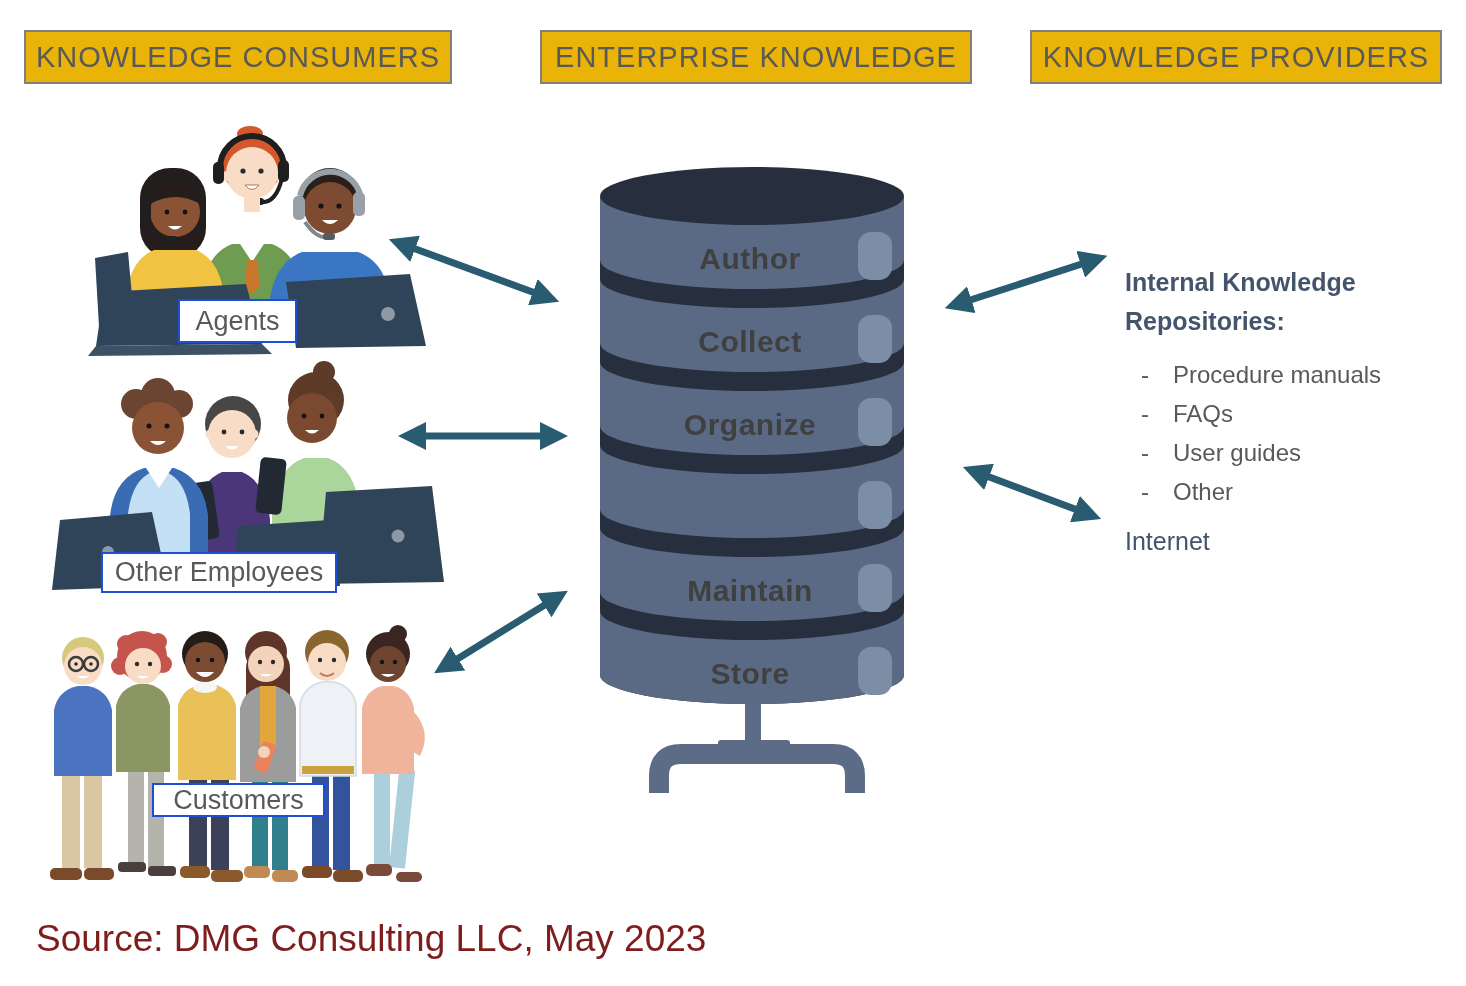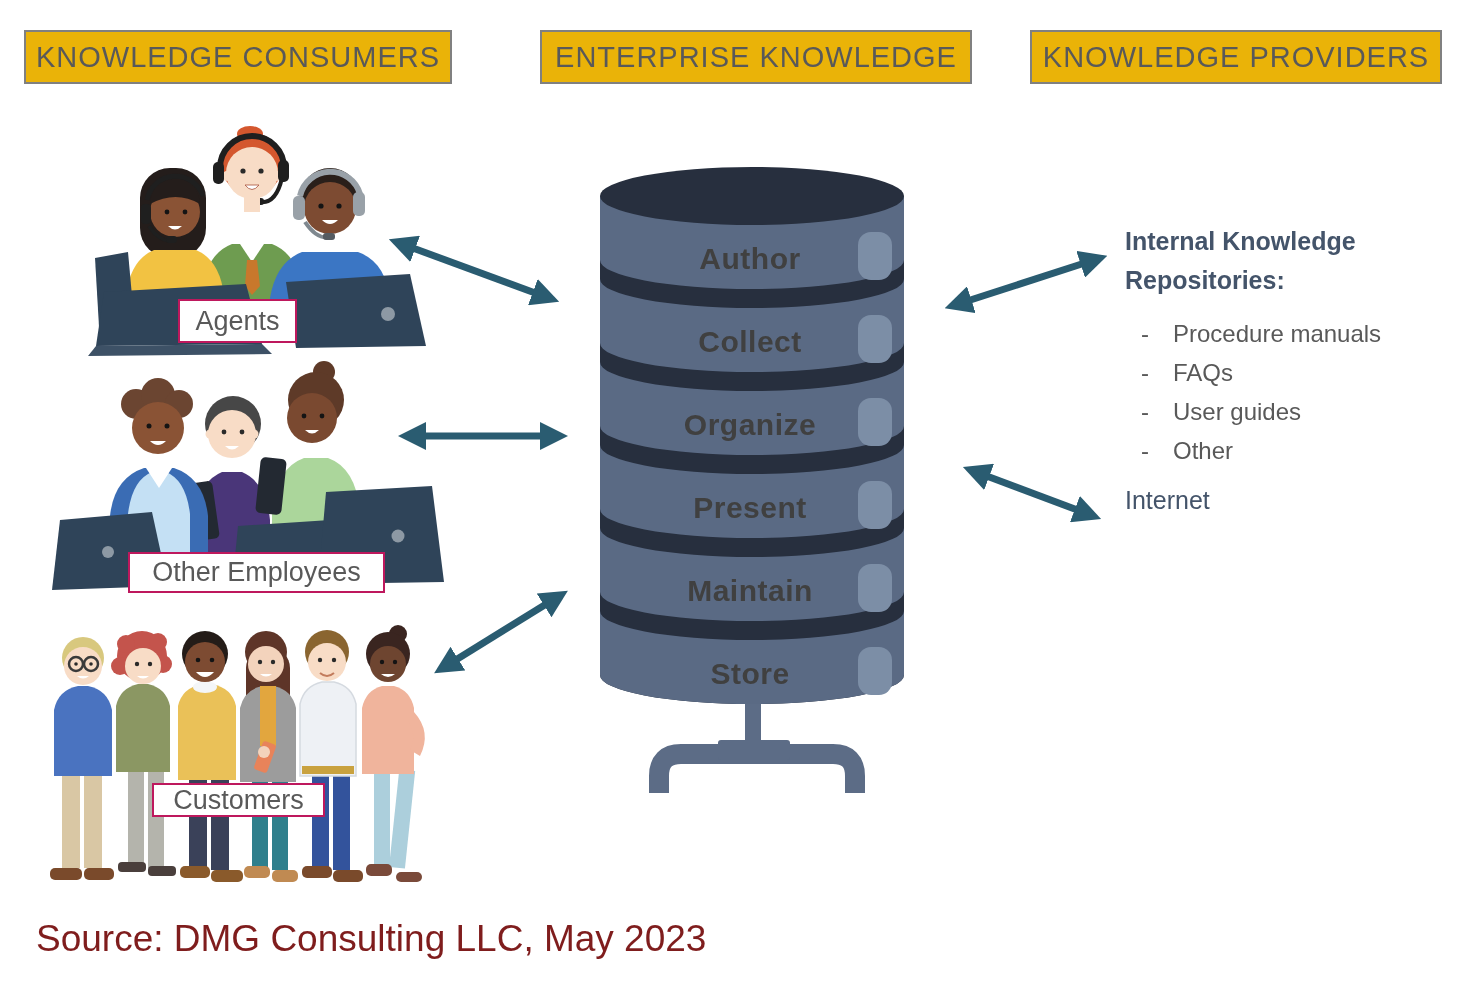--- a/index.html
+++ b/index.html
@@ -4,25 +4,25 @@
 <style>
   html,body{margin:0;padding:0;background:#ffffff;}
   .canvas{position:relative;width:1466px;height:986px;background:#fff;overflow:hidden;
           font-family:"Liberation Sans",sans-serif;}
   .art{position:absolute;left:0;top:0;width:1466px;height:986px;z-index:1;}
   .hdr{position:absolute;top:30px;height:54px;border:2px solid #808080;background:#eab308;
        display:flex;align-items:center;justify-content:center;font-size:29px;
        letter-spacing:1px;color:#595959;box-sizing:border-box;z-index:2;}
   .seg{position:absolute;left:600px;width:300px;text-align:center;font-size:30px;
        font-weight:bold;color:#404040;letter-spacing:.5px;z-index:2;}
-  .grp-label{position:absolute;border:2px solid #be185d;background:#fff;display:flex;
+  .grp-label{position:absolute;border:2px solid #1d4ed8;background:#fff;display:flex;
        align-items:center;justify-content:center;font-size:27px;color:#595959;
        box-sizing:border-box;z-index:2;}
   .prov{position:absolute;left:1125px;top:222px;width:310px;z-index:2;}
-  .prov-h{font-size:25px;font-weight:bold;color:#44546A;line-height:1.55;width:280px;}
+  .prov-h{font-size:25px;font-weight:bold;color:#44546A;line-height:1.55;width:280px;margin-top:41px;}
   .prov-list{margin-top:14px;}
   .prov-item{display:flex;font-size:24px;line-height:39px;color:#595959;padding-left:16px;}
   .prov-dash{margin-right:24px;}
   .prov-internet{margin-top:16px;font-size:25px;font-weight:normal;color:#44546A;}
   .source{position:absolute;left:36px;top:918px;font-size:37px;color:#7f1d1d;z-index:2;}
 </style>
 </head>
 <body>
 
 <div class="canvas">
@@ -268,26 +268,25 @@
     </g>
   </svg>
 
   <div class="hdr" style="left:24px;width:428px">KNOWLEDGE CONSUMERS</div>
   <div class="hdr" style="left:540px;width:432px">ENTERPRISE KNOWLEDGE</div>
   <div class="hdr" style="left:1030px;width:412px">KNOWLEDGE PROVIDERS</div>
 
   <div class="seg" style="top:242px">Author</div>
   <div class="seg" style="top:325px">Collect</div>
   <div class="seg" style="top:408px">Organize</div>
-  <div class="seg" style="top:491px">Present</div>
   <div class="seg" style="top:574px">Maintain</div>
   <div class="seg" style="top:657px">Store</div>
 
   <div class="grp-label" style="left:178px;top:299px;width:119px;height:44px">Agents</div>
-  <div class="grp-label" style="left:128px;top:552px;width:257px;height:41px">Other Employees</div>
+  <div class="grp-label" style="left:101px;top:552px;width:236px;height:41px">Other Employees</div>
   <div class="grp-label" style="left:152px;top:783px;width:173px;height:34px">Customers</div>
 
   <div class="prov">
     <div class="prov-h">Internal Knowledge Repositories:</div>
     <div class="prov-list">
       <div class="prov-item">
         <span class="prov-dash">-</span>
         <span>Procedure manuals</span>
       </div>
       <div class="prov-item">

